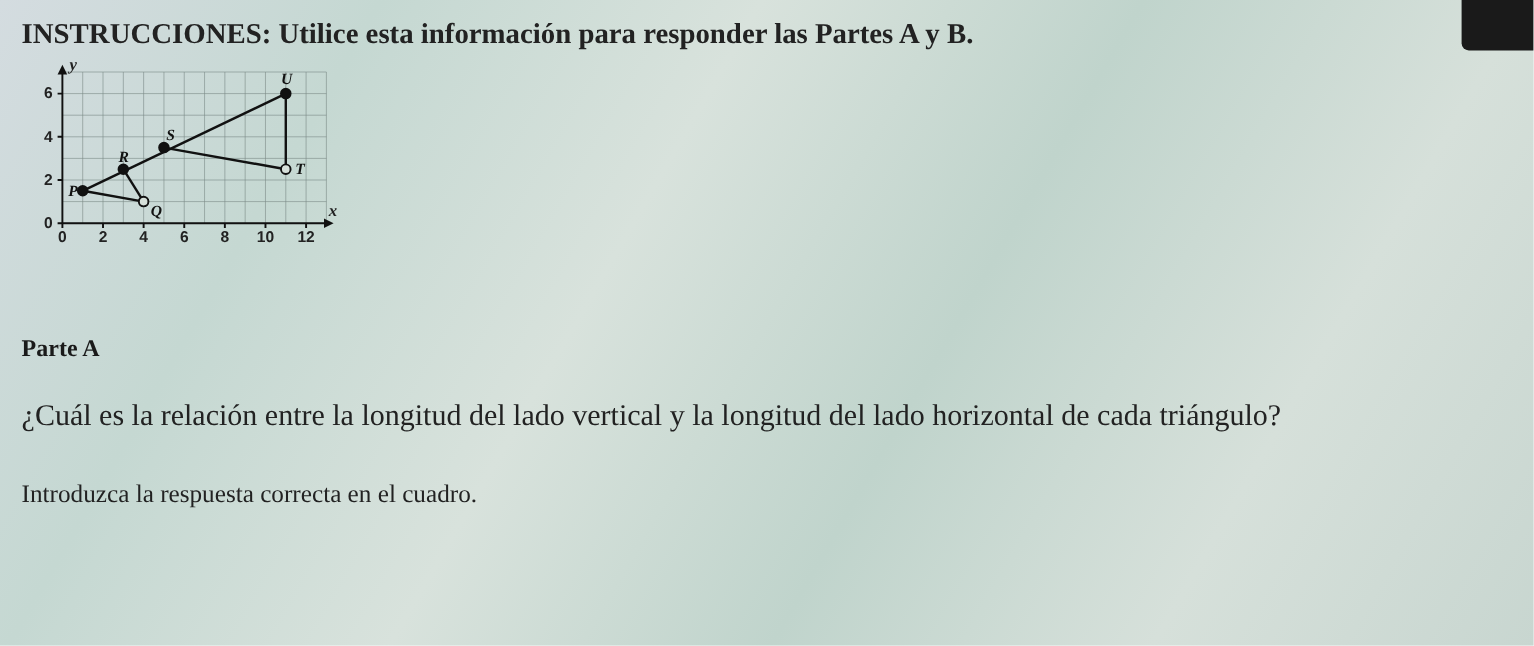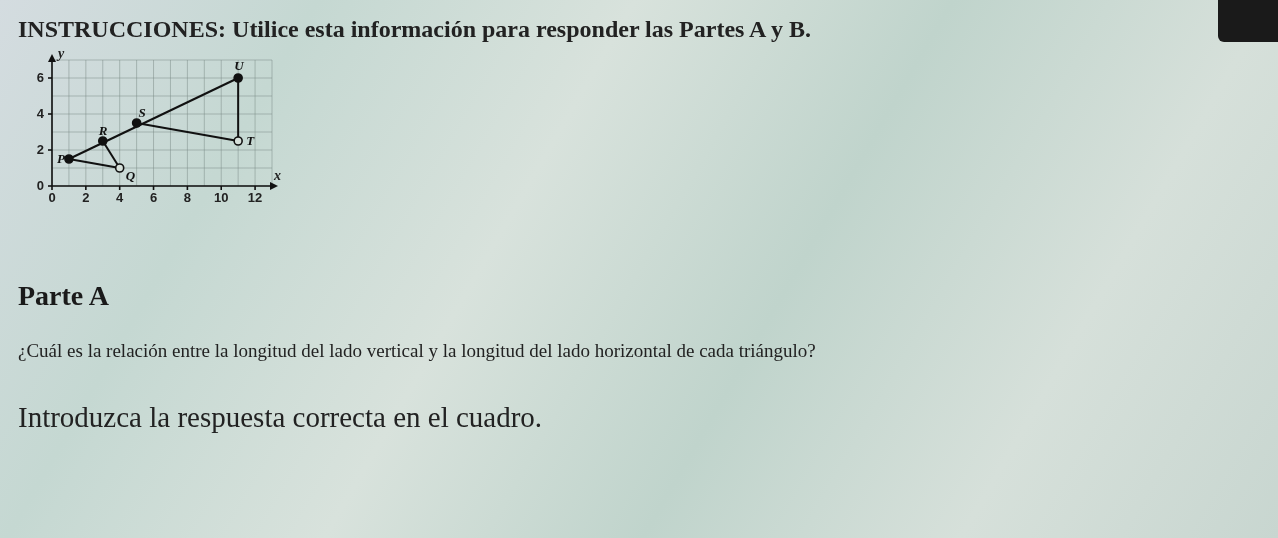--- a/index.html
+++ b/index.html
@@ -27,34 +27,34 @@
   .instructions .bold { font-weight: 700; }
   .chart-wrap {
     width: 260px;
     height: 160px;
     position: relative;
     margin-left: 4px;
     margin-bottom: 30px;
   }
   .chart-wrap svg { display: block; }
   .part-a {
-    font-size: 28px;
+    font-size: 20px;
     font-weight: 700;
     margin-top: 70px;
     margin-bottom: 24px;
     color: #1a1a1a;
   }
   .question {
-    font-size: 19px;
+    font-size: 25px;
     line-height: 1.6;
     color: #222;
     margin-bottom: 28px;
   }
   .answer-instr {
-    font-size: 29px;
+    font-size: 21px;
     line-height: 1.6;
     color: #222;
   }
   .axis-text { font-family: Arial, sans-serif; font-size: 13px; fill: #222; font-weight: 700; }
   .axis-label { font-family: Georgia, serif; font-size: 14px; fill: #222; font-style: italic; font-weight: 700; }
   .point-label { font-family: Georgia, serif; font-size: 13px; fill: #111; font-style: italic; font-weight: 700; }
   .grid-line { stroke: #7a8a86; stroke-width: 0.5; }
   .axis-line { stroke: #111; stroke-width: 1.6; }
   .data-line { stroke: #111; stroke-width: 2; }
   .open-dot { fill: #d6e0da; stroke: #111; stroke-width: 1.6; }

